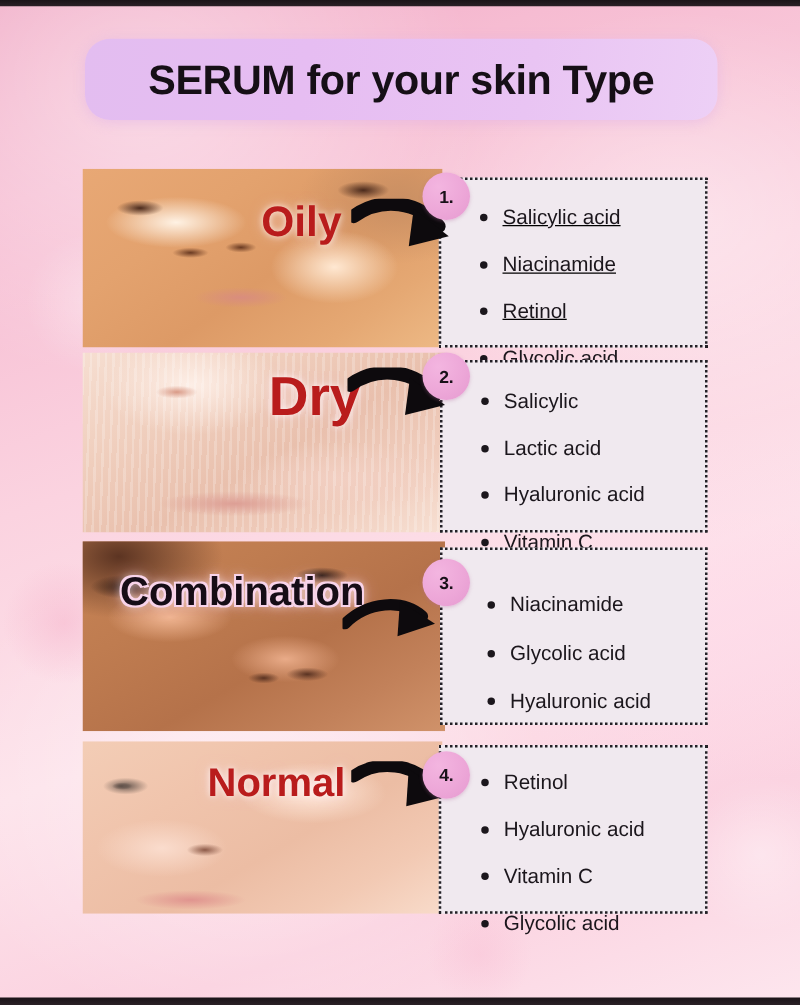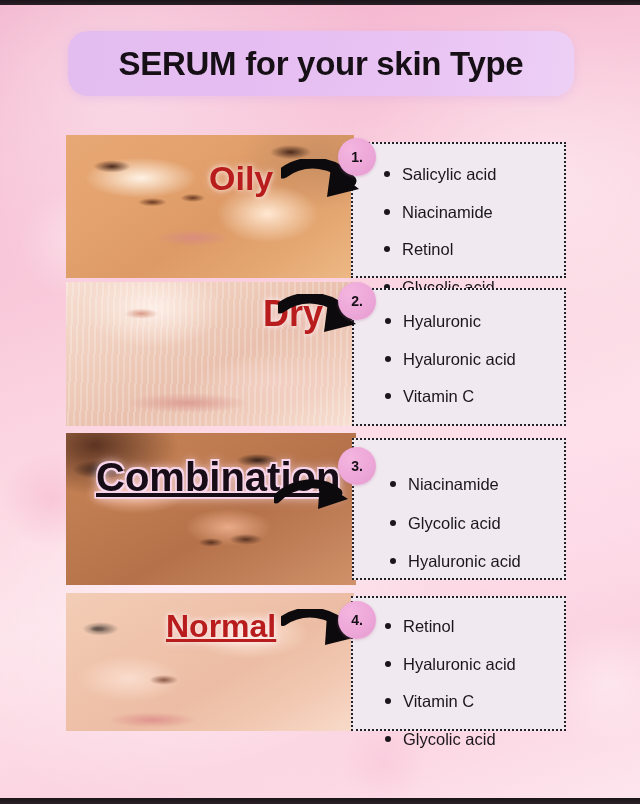--- a/index.html
+++ b/index.html
@@ -251,58 +251,59 @@
     <div class="caption plain" style="left:143px; top:26px; font-size:34px;">Oily</div>
     <div class="arrow" style="left:215px; top:24px;">
       <svg width="88" height="48" viewBox="0 0 88 48">
         <path d="M2,14 C24,-2 54,2 70,22" stroke="#0d0a0d" stroke-width="11" fill="none" stroke-linecap="round"></path>
         <path d="M50,8 L78,30 L46,38 Z" fill="#0d0a0d"></path>
       </svg>
     </div>
     <div class="badge" style="left:272px; top:3px;">
       <span>1.</span>
     </div>
-    <div class="listbox" style="left:285px; top:7px; width:215px; height:136px; padding:22px 0 10px 27px;">
+    <div class="listbox" style="left:285px; top:7px; width:215px; height:136px; padding:22px 0 10px 27px;text-decoration:underline;">
       <ul>
         <li style="margin-bottom:21px;">Salicylic acid</li>
         <li style="margin-bottom:21px;">Niacinamide</li>
         <li style="margin-bottom:21px;">Retinol</li>
         <li>Glycolic acid</li>
       </ul>
     </div>
   </div>
 
   <div class="row" style="top:282px; width:500px; height:144px;">
     <div class="photo" style="width:290px; height:144px;">
       <div class="photo-inner sk2"></div>
     </div>
-    <div class="caption plain" style="left:149px; top:14px; font-size:36px;margin-left:48px;">Dry</div>
+    <div class="caption plain" style="left:149px; top:14px; font-size:44px;">Dry</div>
     <div class="arrow" style="left:212px; top:12px;">
       <svg width="88" height="48" viewBox="0 0 88 48">
         <path d="M2,14 C24,-2 54,2 70,22" stroke="#0d0a0d" stroke-width="11" fill="none" stroke-linecap="round"></path>
         <path d="M50,8 L78,30 L46,38 Z" fill="#0d0a0d"></path>
       </svg>
     </div>
     <div class="badge" style="left:272px; top:0px;">
       <span>2.</span>
     </div>
     <div class="listbox" style="left:286px; top:6px; width:214px; height:138px; padding:23px 0 0 27px;">
       <ul>
-        <li style="margin-bottom:21px;">Hyaluronic</li>
+        <li style="margin-bottom:21px;">Salicylic</li>
+        <li style="margin-bottom:21px;">Lactic acid</li>
         <li style="margin-bottom:21px;">Hyaluronic acid</li>
         <li>Vitamin C</li>
       </ul>
     </div>
   </div>
 
   <div class="row" style="top:433px; width:500px; height:152px;">
     <div class="photo" style="width:290px; height:152px;">
       <div class="photo-inner sk3"></div>
     </div>
-    <div class="caption outlined" style="left:30px; top:24px; font-size:40px;text-decoration:underline;">Combination</div>
+    <div class="caption outlined" style="left:30px; top:24px; font-size:32px;">Combination</div>
     <div class="arrow" style="left:208px; top:44px;">
       <svg width="84" height="44" viewBox="0 0 84 44">
         <path d="M2,22 C20,4 48,2 64,16" stroke="#0d0a0d" stroke-width="9" fill="none" stroke-linecap="round"></path>
         <path d="M46,4 L74,22 L44,32 Z" fill="#0d0a0d"></path>
       </svg>
     </div>
     <div class="badge" style="left:272px; top:14px;">
       <span>3.</span>
     </div>
     <div class="listbox" style="left:286px; top:5px; width:214px; height:142px; padding:36px 0 0 32px;">
@@ -311,21 +312,21 @@
         <li style="margin-bottom:22px;">Glycolic acid</li>
         <li>Hyaluronic acid</li>
       </ul>
     </div>
   </div>
 
   <div class="row" style="top:593px; width:500px; height:138px;">
     <div class="photo" style="width:288px; height:138px;">
       <div class="photo-inner sk4"></div>
     </div>
-    <div class="caption plain" style="left:100px; top:17px; font-size:32px;text-decoration:underline;">Normal</div>
+    <div class="caption plain" style="left:100px; top:17px; font-size:32px;">Normal</div>
     <div class="arrow" style="left:215px; top:16px;">
       <svg width="84" height="46" viewBox="0 0 84 46">
         <path d="M2,12 C22,-2 50,2 66,20" stroke="#0d0a0d" stroke-width="10" fill="none" stroke-linecap="round"></path>
         <path d="M46,6 L76,28 L44,36 Z" fill="#0d0a0d"></path>
       </svg>
     </div>
     <div class="badge" style="left:272px; top:8px;">
       <span>4.</span>
     </div>
     <div class="listbox" style="left:285px; top:3px; width:215px; height:135px; padding:20px 0 0 28px;">

